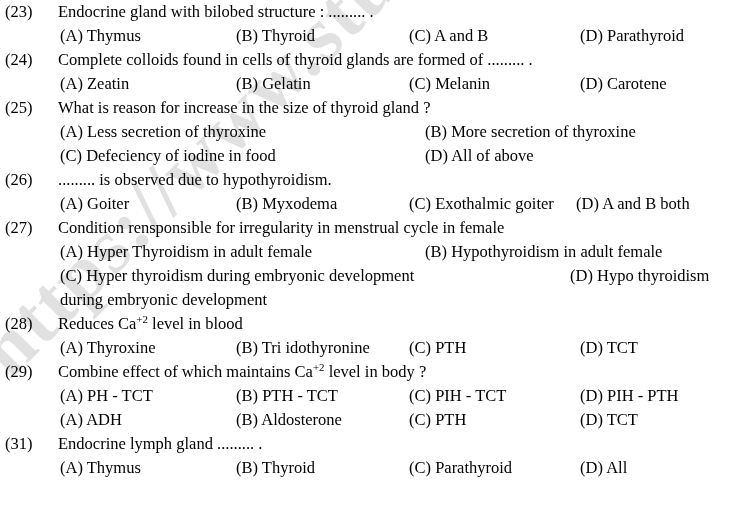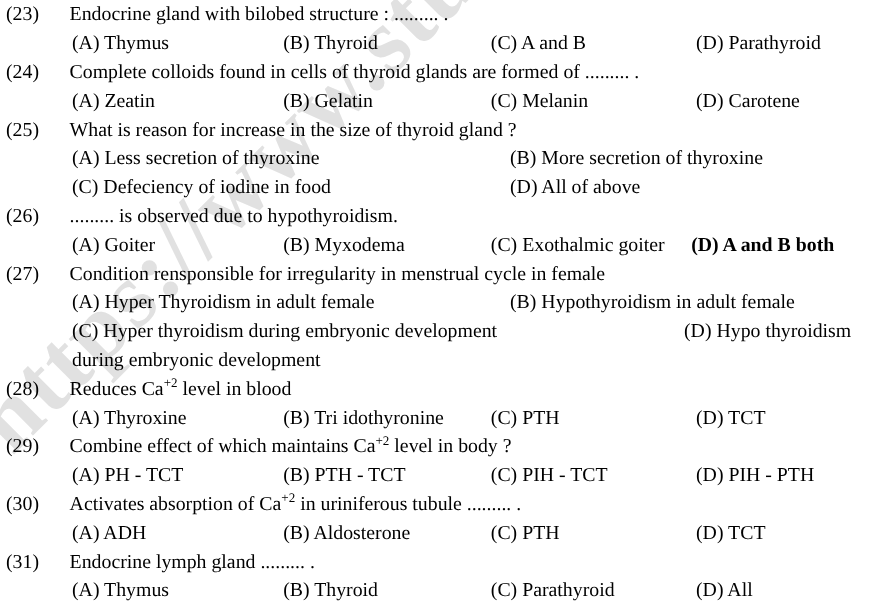--- a/index.html
+++ b/index.html
@@ -88,21 +88,21 @@
     font-size: 16.5px;
     line-height: 24px;
   }
   .opt.colA { left: 60px; text-align: right; }
   .opt.colB { left: 236px; }
   .opt.colC { left: 409px; }
   .opt.colD { left: 580px; }
 
   
   .opt.colB-wide { left: 409px; margin-left: 16px; }
-  .opt.colD-26   { left: 576px; font-weight: bold; }
+  .opt.colD-26   { left: 576px; }
   .opt.colD-27   { left: 570px; }
 
   sup {
     font-size: 0.66em;
     vertical-align: super;
     line-height: 0;
   }
 </style>
 </head>
 <body>
@@ -198,24 +198,20 @@
       </div>
       <div class="line">
         <span class="opt colA"><span>(A) </span>PH - TCT</span>
         <span class="opt colB"><span>(B) </span>PTH - TCT</span>
         <span class="opt colC"><span>(C) </span>PIH - TCT</span>
         <span class="opt colD"><span>(D) </span>PIH - PTH</span>
       </div>
     </div>
     <div class="q-block">
       <div class="line">
-        <span class="qnum">(30)</span>
-        <span class="qtext">Activates absorption of Ca<sup>+2</sup> in uriniferous tubule ......... .</span>
-      </div>
-      <div class="line">
         <span class="opt colA"><span>(A) </span>ADH</span>
         <span class="opt colB"><span>(B) </span>Aldosterone</span>
         <span class="opt colC"><span>(C) </span>PTH</span>
         <span class="opt colD"><span>(D) </span>TCT</span>
       </div>
     </div>
     <div class="q-block">
       <div class="line">
         <span class="qnum">(31)</span>
         <span class="qtext">Endocrine lymph gland ......... .</span>

